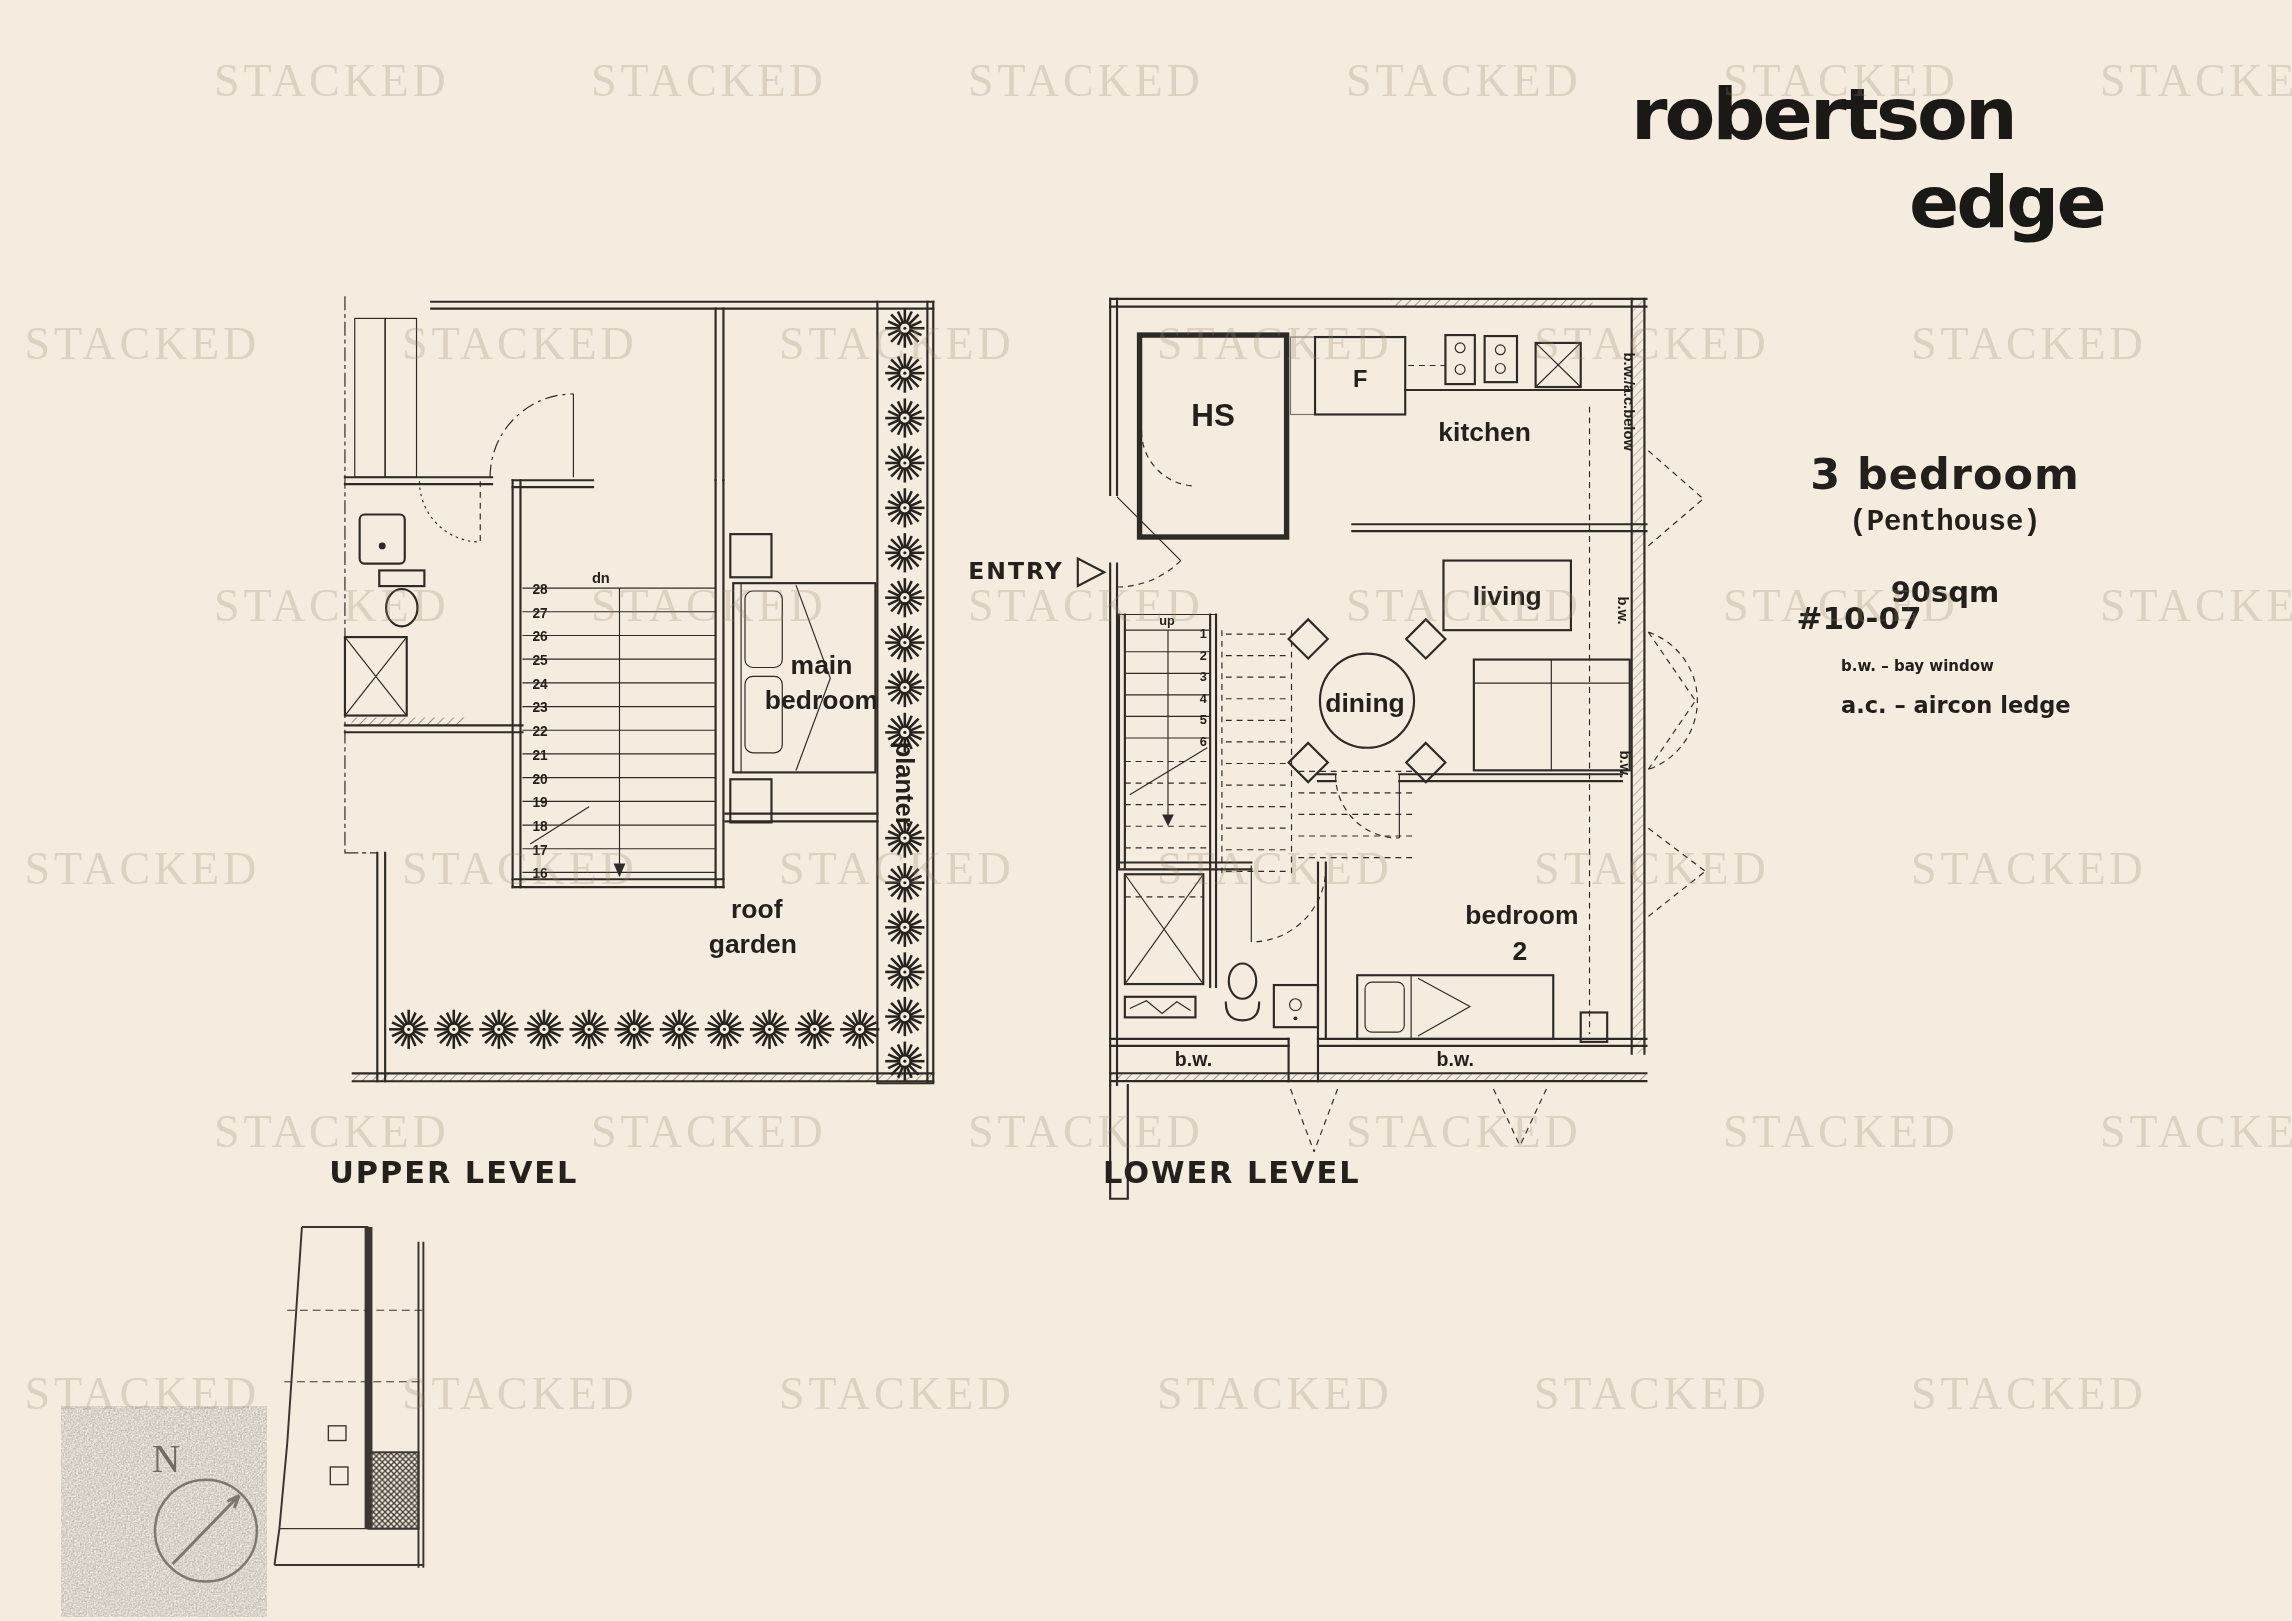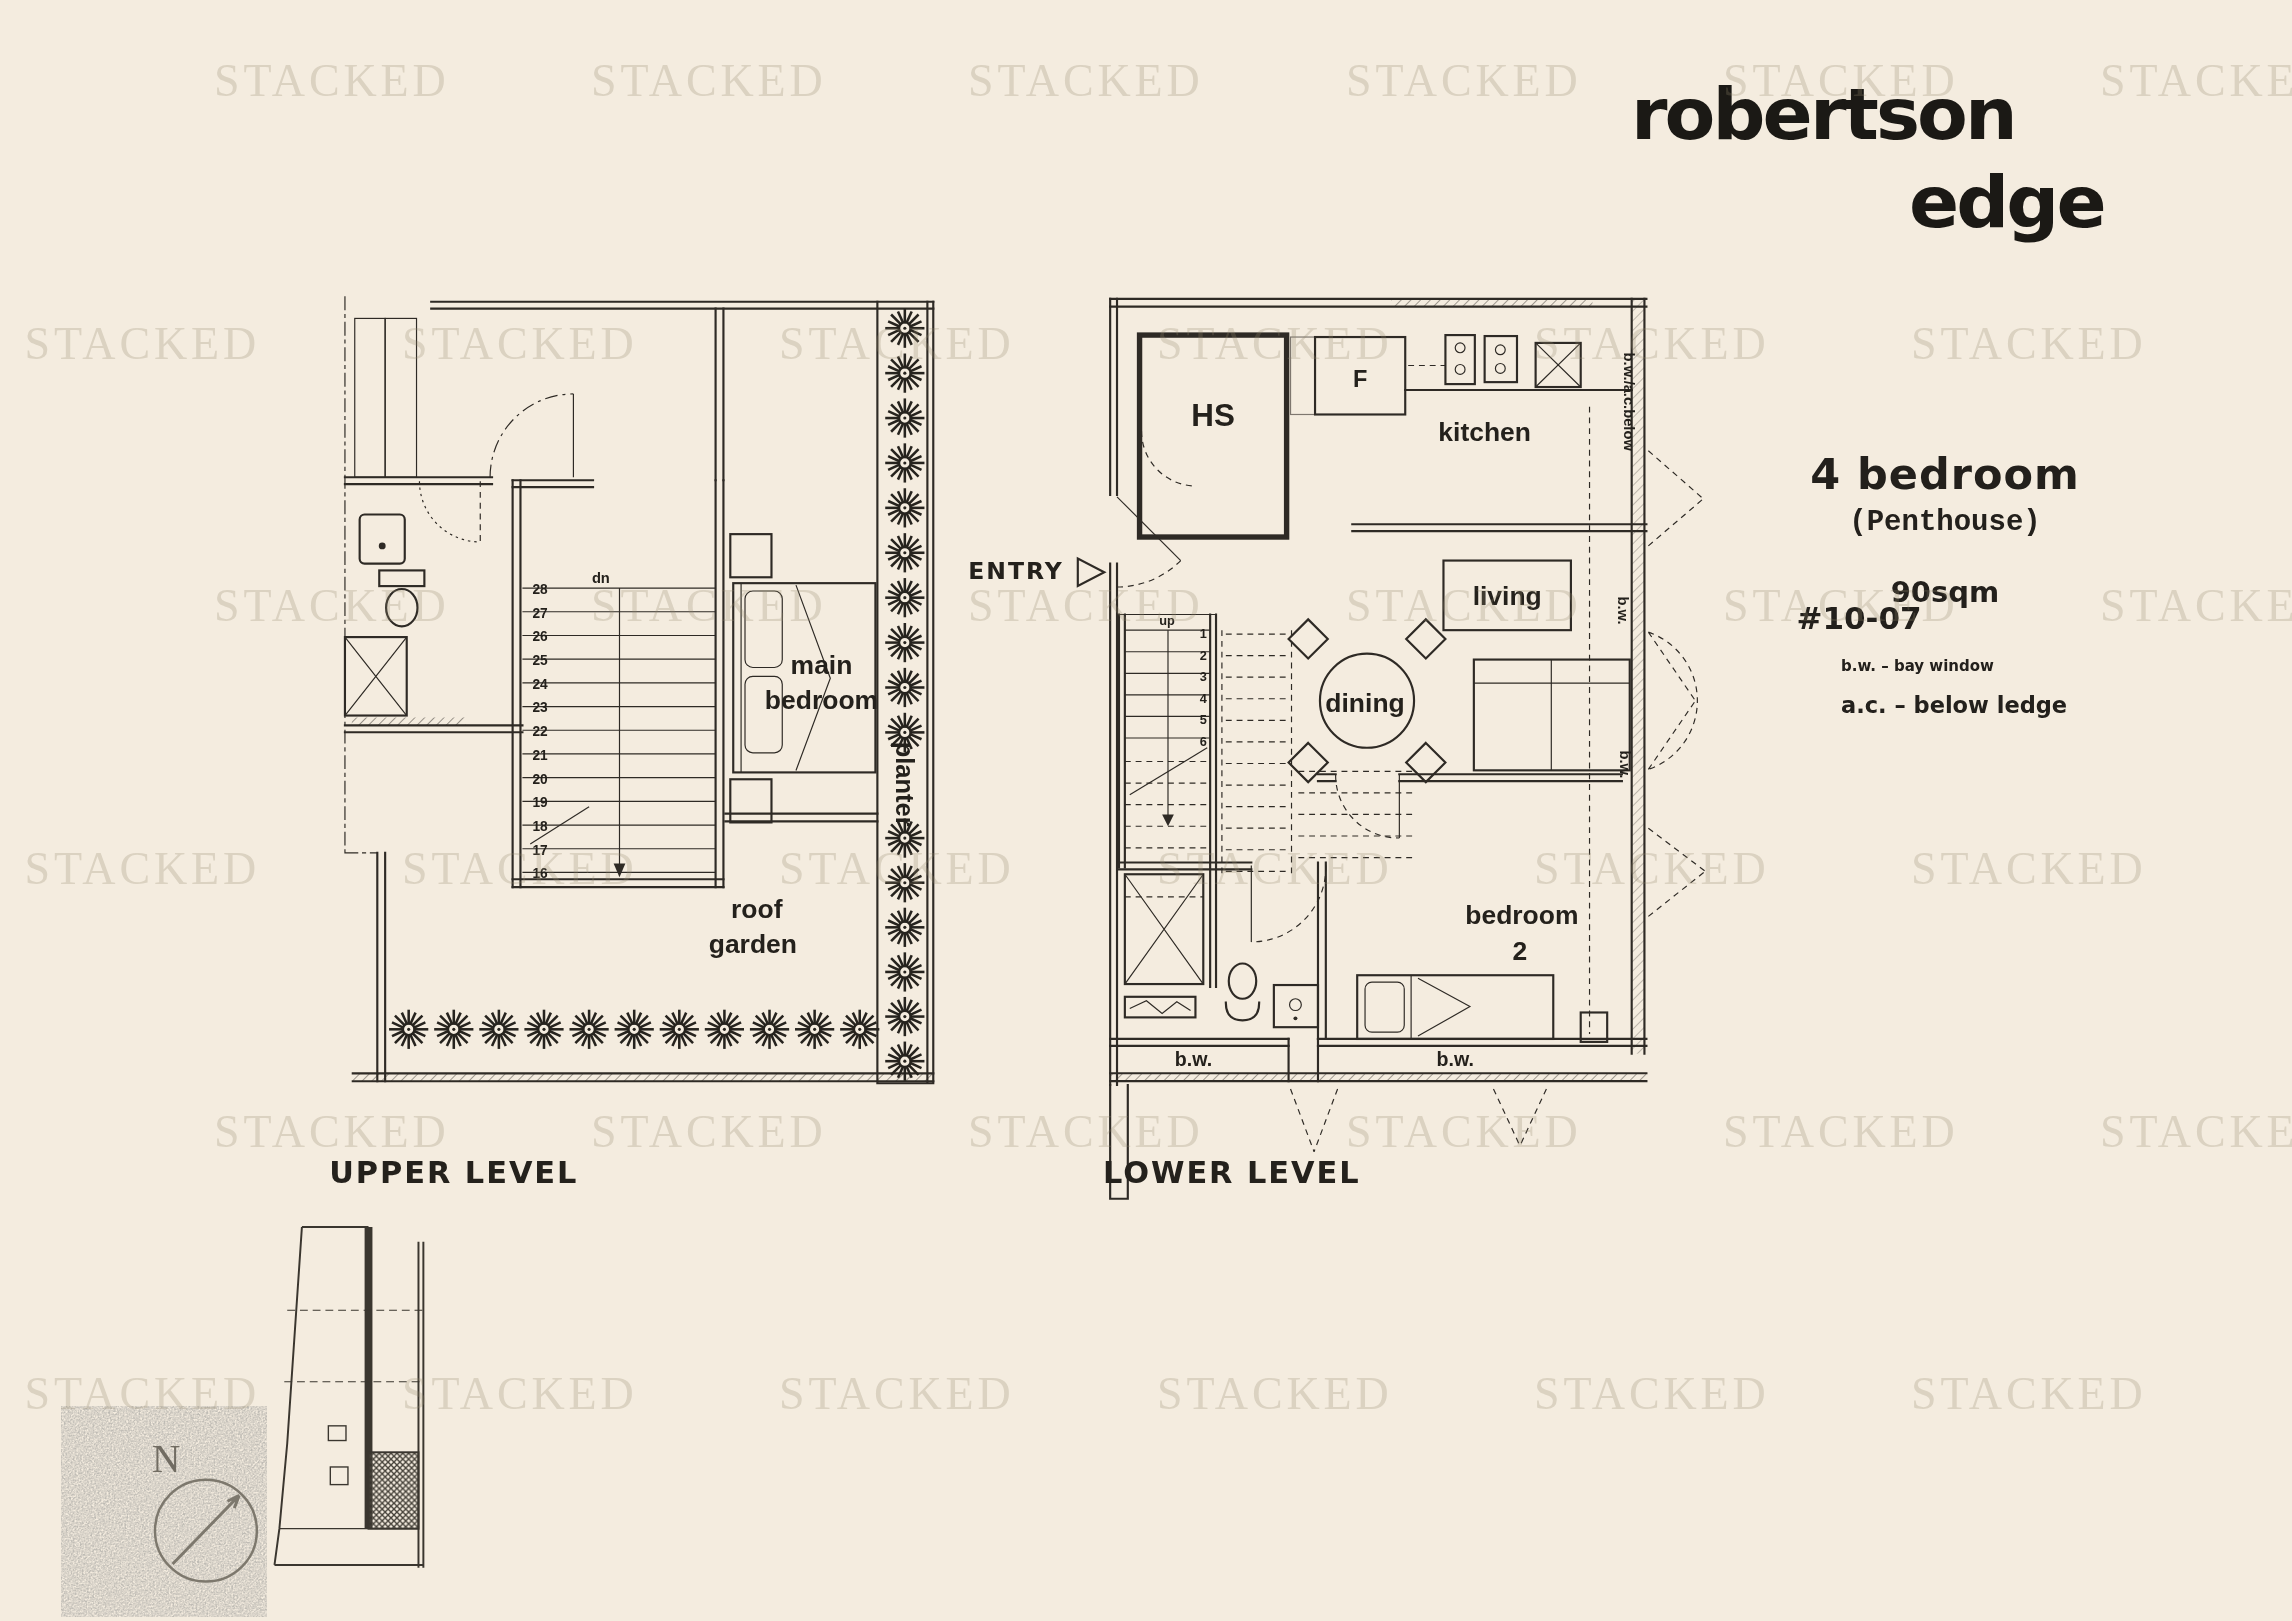--- a/index.html
+++ b/index.html
@@ -393,26 +393,26 @@
       <path d="M233 97 H372" stroke-dasharray="8 5" stroke-width="1.2"></path>
       <path d="M230 170 H372" stroke-dasharray="8 5" stroke-width="1.2"></path>
       <path d="M225 320 H367" stroke-width="1.2"></path>
       <rect x="275" y="215" width="18" height="15" stroke-width="1.4"></rect>
       <rect x="277" y="257" width="18" height="18" stroke-width="1.4"></rect>
     </g>
   </svg>
 
   <div class="abs logo1">robertson</div>
   <div class="abs logo2">edge</div>
-  <div class="abs beds">4 bedroom</div>
+  <div class="abs beds">3 bedroom</div>
   <div class="abs pent">(Penthouse)</div>
   <div class="abs area">90sqm</div>
   <div class="abs unit">#10-07</div>
   <div class="abs lg1">b.w. – bay window</div>
-  <div class="abs lg2">a.c. – below ledge</div>
+  <div class="abs lg2">a.c. – aircon ledge</div>
 
   <div id="wm-layer">
       <div class="wm" style="left: 214px; top: 54px;">STACKED</div>
       <div class="wm" style="left: 591px; top: 54px;">STACKED</div>
       <div class="wm" style="left: 968px; top: 54px;">STACKED</div>
       <div class="wm" style="left: 1346px; top: 54px;">STACKED</div>
       <div class="wm" style="left: 1723px; top: 54px;">STACKED</div>
       <div class="wm" style="left: 2100px; top: 54px;">STACKED</div>
       <div class="wm" style="left: 24.5px; top: 317px;">STACKED</div>
       <div class="wm" style="left: 402px; top: 317px;">STACKED</div>

